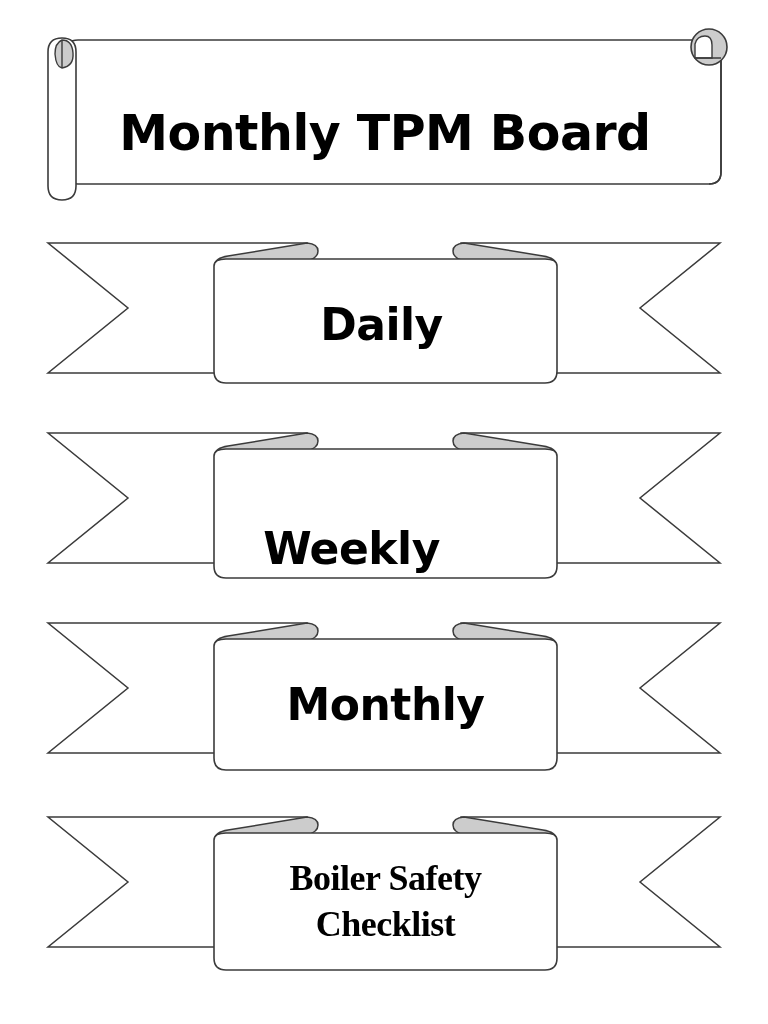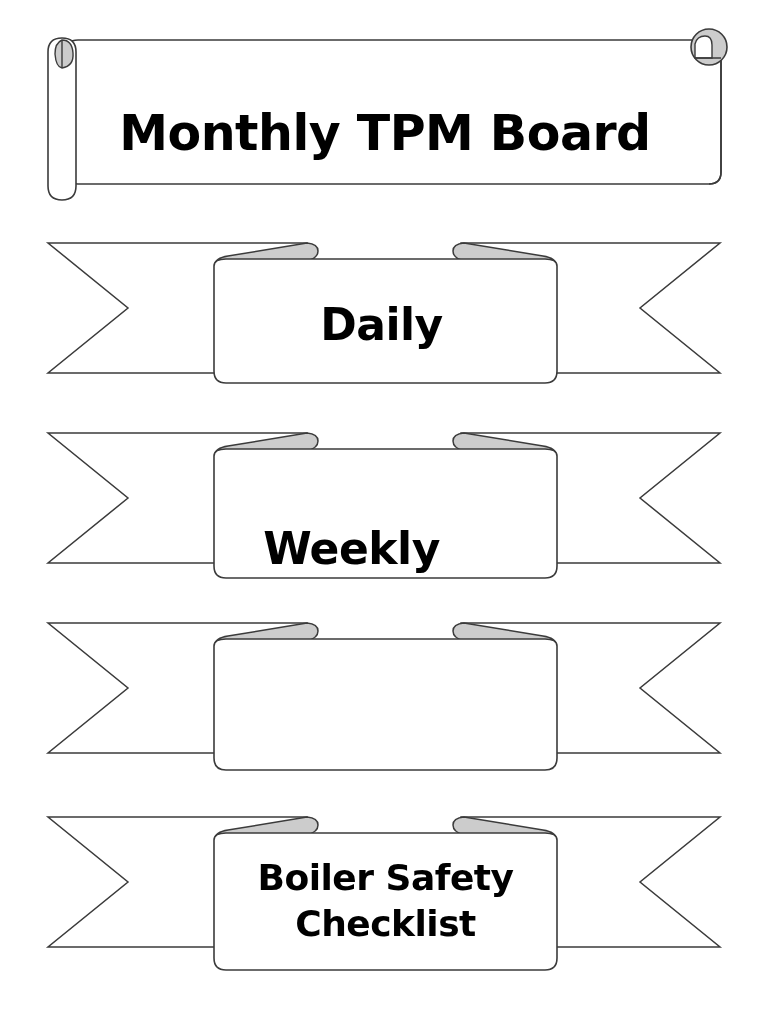--- a/index.html
+++ b/index.html
@@ -103,24 +103,25 @@
   </svg>
   <div class="txt ribbon-label" style="left:214px; top:494px; width:275px;margin-top:32px;">Weekly</div>
 
   <svg class="layer" viewBox="0 0 768 1024" aria-hidden="true">
     <path d="M 48 623 L 307 623 L 307 753 L 48 753 L 128 688 Z" fill="#ffffff" stroke="#3b3b3b" stroke-width="1.5"></path>
     <path d="M 720 623 L 461 623 L 461 753 L 720 753 L 640 688 Z" fill="#ffffff" stroke="#3b3b3b" stroke-width="1.5"></path>
     <path d="M 228 636 L 307 623 Q 318 624 318 631 Q 318 638 307 641 L 228 654 Q 215 652 215 645 Q 215 638 228 636 Z" fill="#cccccc" stroke="#3b3b3b" stroke-width="1.5"></path>
     <path d="M 543 636 L 464 623 Q 453 624 453 631 Q 453 638 464 641 L 543 654 Q 556 652 556 645 Q 556 638 543 636 Z" fill="#cccccc" stroke="#3b3b3b" stroke-width="1.5"></path>
     <path d="M 214 646 L 214 758 Q 214 770 226 770 L 545 770 Q 557 770 557 758 L 557 646 Q 557 639 545 639 L 226 639 Q 214 639 214 646 Z" fill="#ffffff" stroke="#3b3b3b" stroke-width="1.6"></path>
   </svg>
+  <div class="txt ribbon-label" style="left:214px; top:682px; width:343px;">Monthly</div>
 
   <svg class="layer" viewBox="0 0 768 1024" aria-hidden="true">
     <path d="M 48 817 L 307 817 L 307 947 L 48 947 L 128 882 Z" fill="#ffffff" stroke="#3b3b3b" stroke-width="1.5"></path>
     <path d="M 720 817 L 461 817 L 461 947 L 720 947 L 640 882 Z" fill="#ffffff" stroke="#3b3b3b" stroke-width="1.5"></path>
     <path d="M 228 830 L 307 817 Q 318 818 318 825 Q 318 832 307 835 L 228 848 Q 215 846 215 839 Q 215 832 228 830 Z" fill="#cccccc" stroke="#3b3b3b" stroke-width="1.5"></path>
     <path d="M 543 830 L 464 817 Q 453 818 453 825 Q 453 832 464 835 L 543 848 Q 556 846 556 839 Q 556 832 543 830 Z" fill="#cccccc" stroke="#3b3b3b" stroke-width="1.5"></path>
     <path d="M 214 840 L 214 958 Q 214 970 226 970 L 545 970 Q 557 970 557 958 L 557 840 Q 557 833 545 833 L 226 833 Q 214 833 214 840 Z" fill="#ffffff" stroke="#3b3b3b" stroke-width="1.6"></path>
   </svg>
-  <div class="txt ribbon-label two-line" style="left:214px; top:855px; width:343px;"><span>Boiler Safety</span>
+  <div class="txt ribbon-label two-line" style="left:214px; top:855px; width:343px;font-family:Liberation Serif, serif;"><span>Boiler Safety</span>
 <span>Checklist</span></div>
 
 </div>
 
 </body></html>

